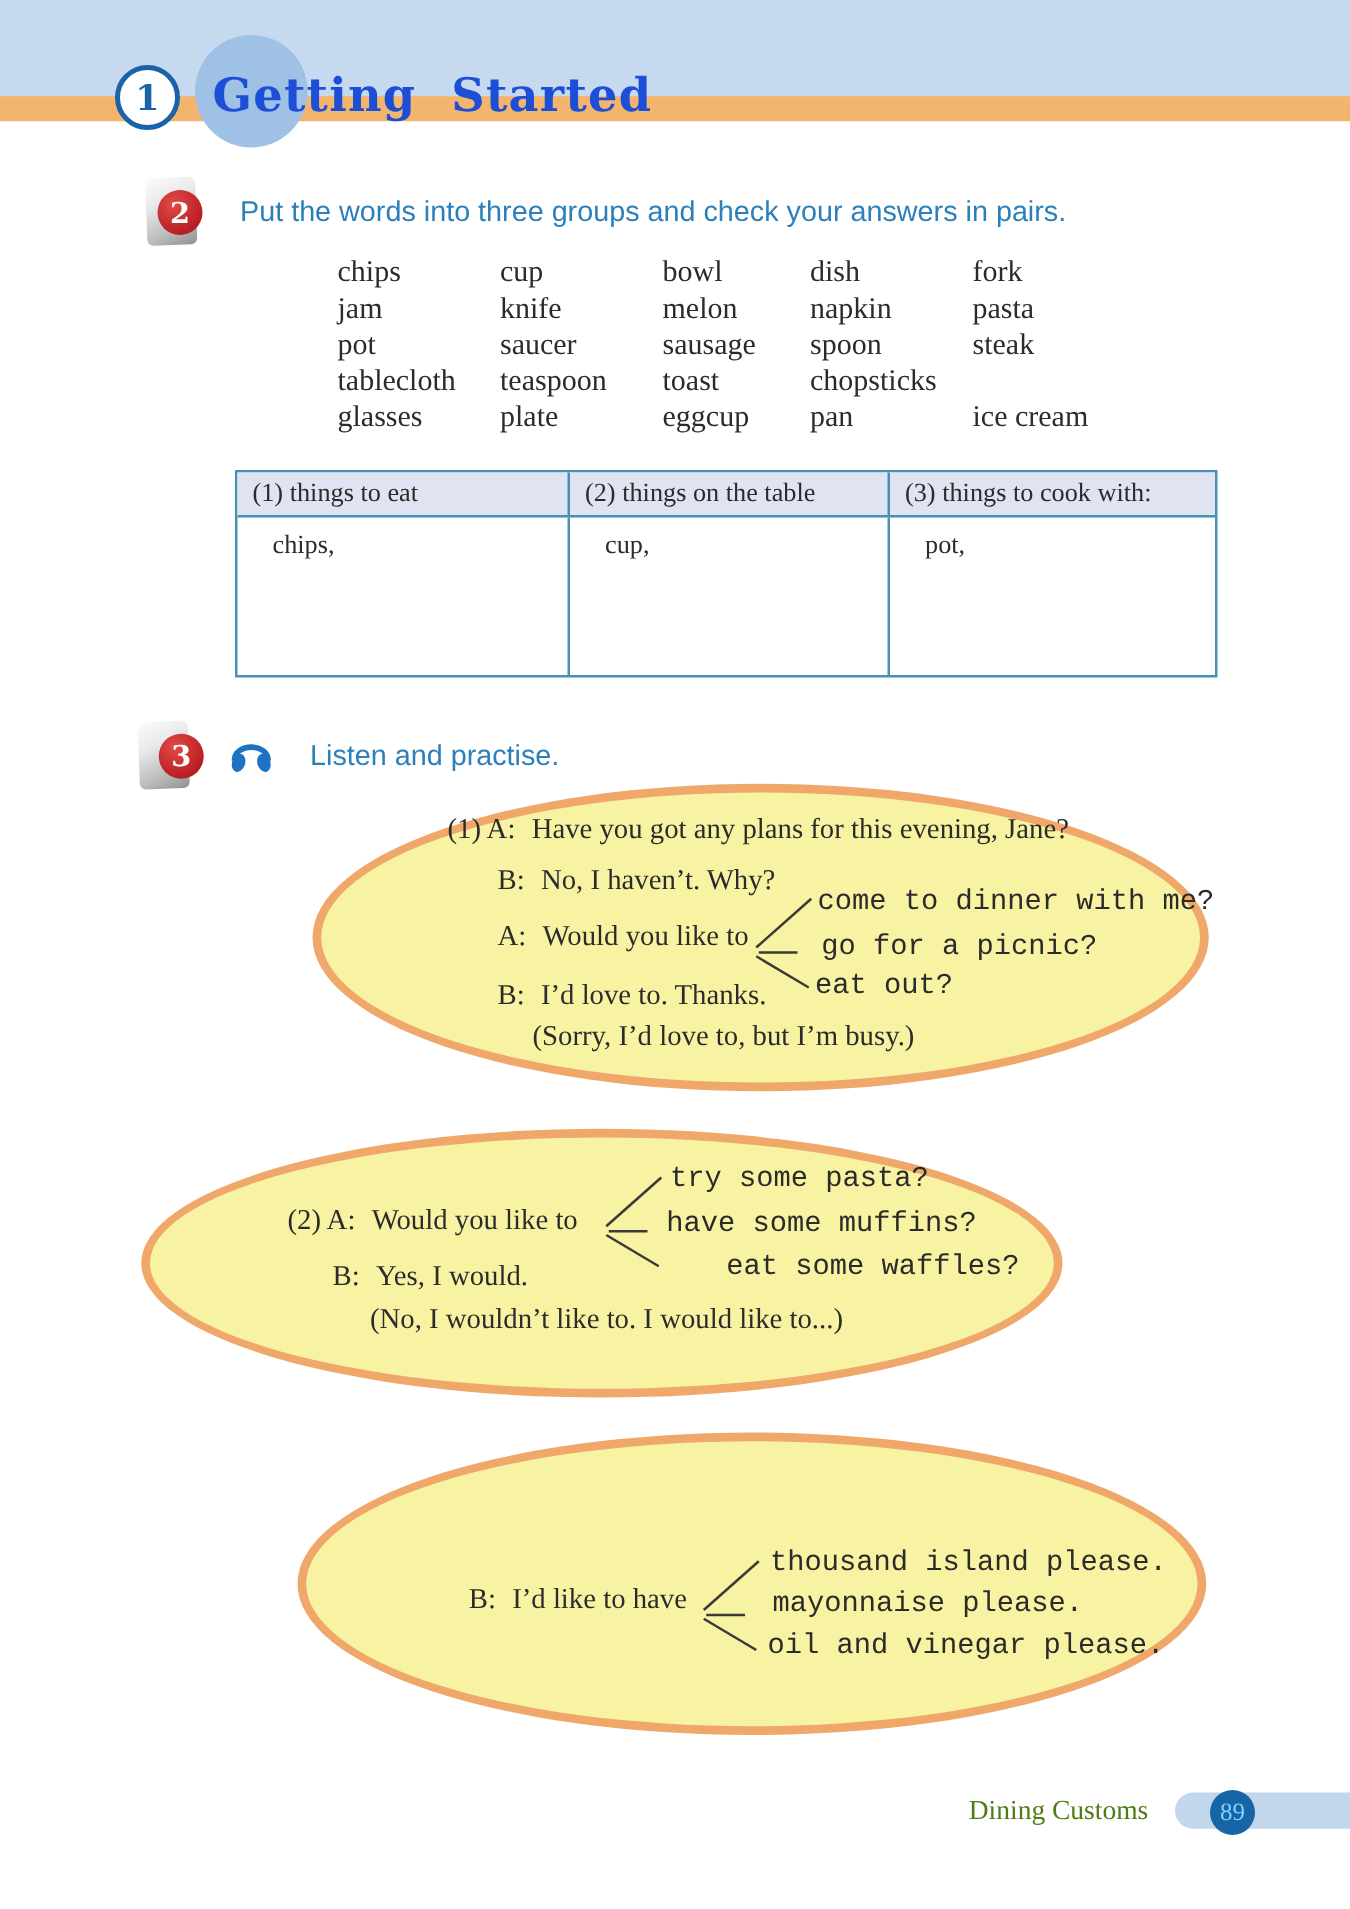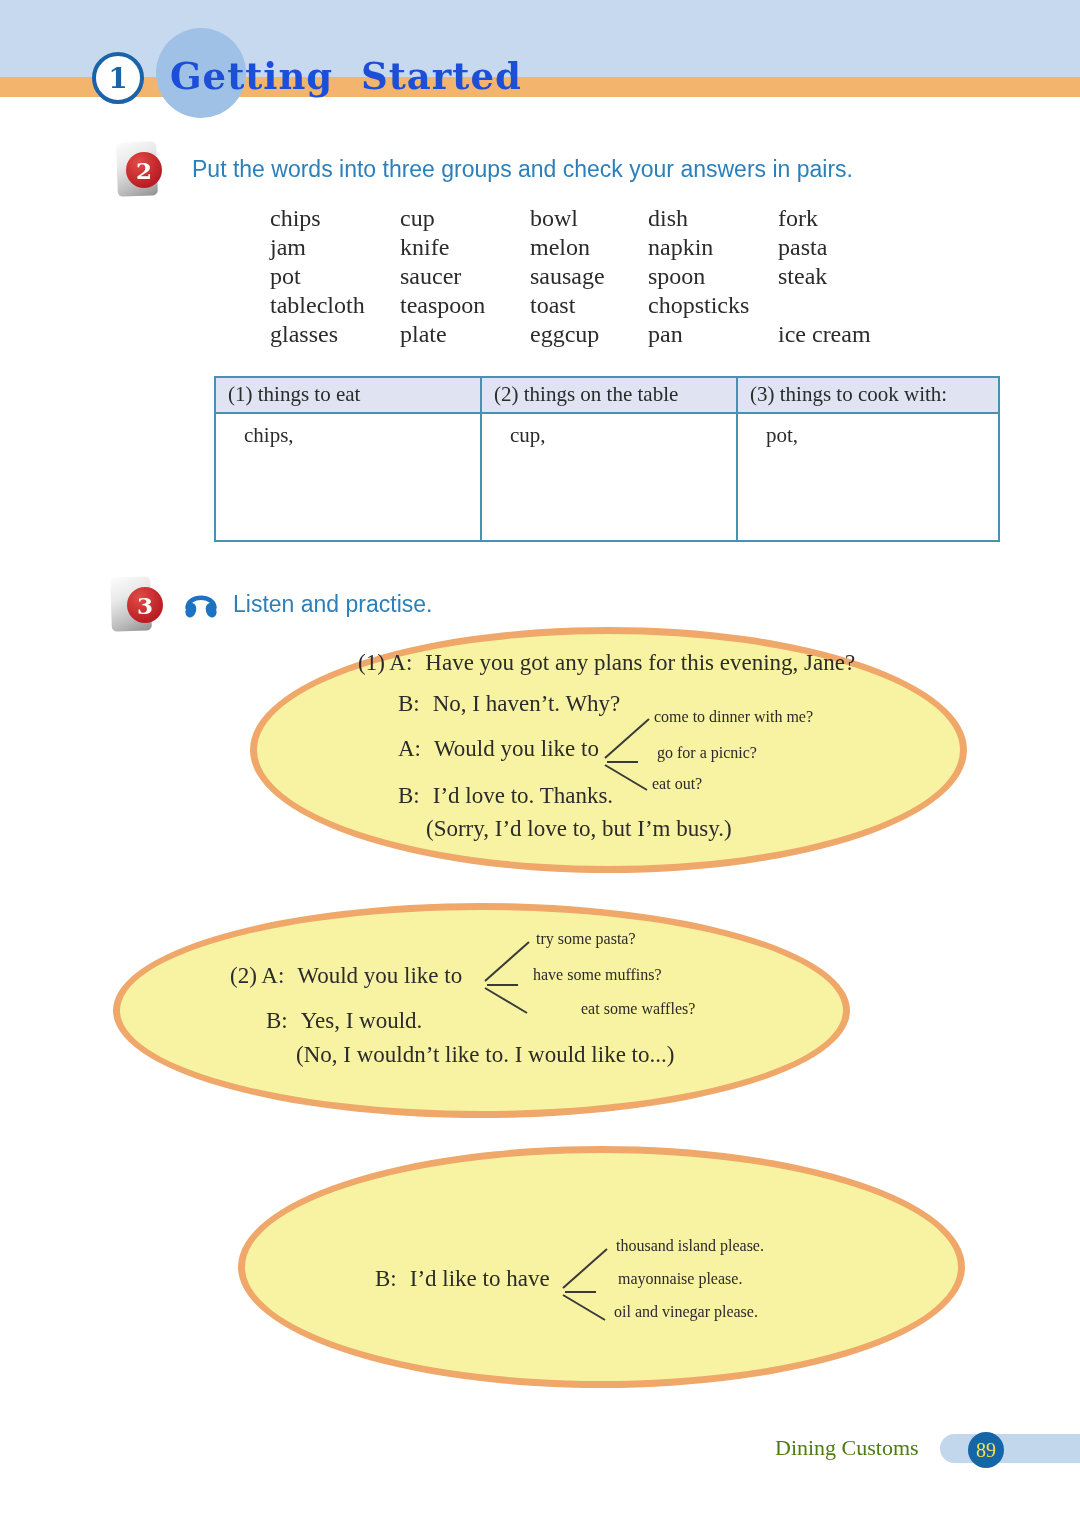--- a/index.html
+++ b/index.html
@@ -26,40 +26,40 @@
       background:radial-gradient(circle at 35% 30%,#e14b47,#b81d23 72%);
       font:bold 23px "DejaVu Serif",serif;display:flex;align-items:center;justify-content:center;}
   .instruction{font-size:23px;color:#2b80ba;}
 
   
   .word-grid{left:270px;top:204px;display:grid;font-size:24px;line-height:29px;
       grid-template-columns:130px 130px 118px 130px 160px;}
   .wcell{white-space:nowrap;}
 
   
-  .gtable{left:188px;top:376px;width:786px;border:2px solid #4791b4;background:#fff;box-sizing:border-box;margin-left:26px;}
+  .gtable{left:188px;top:376px;width:786px;border:2px solid #4791b4;background:#fff;box-sizing:border-box;}
   .gt-row{display:grid;grid-template-columns:266px 256px 1fr;}
   .gt-head{background:#dfe3f2;border-bottom:2px solid #4791b4;}
   .gt-cell{padding:4px 10px 5px 12px;font-size:21px;border-right:2px solid #4791b4;white-space:nowrap;}
   .gt-cell:last-child{border-right:none;}
   .gt-body .gt-cell{height:112px;padding-top:9px;padding-left:28px;}
 
   
   .oval{border-radius:50%;background:#f8f3a2;border:7px solid #efa76a;box-sizing:border-box;z-index:1;}
   .dline{font-size:23px;white-space:nowrap;z-index:2;}
   .dlabel{display:inline-block;margin-right:13px;}
-  .opt{font-size:16px;white-space:nowrap;z-index:2;}
+  .opt{font-size:23px;white-space:nowrap;z-index:2;font-family:Liberation Mono, monospace;}
   .fork{z-index:2;}
   .fork line{stroke:#3a3a3a;stroke-width:2;}
 
   
   .footer-label{left:775px;top:1435px;font-size:22px;color:#4d7c0f;}
   .pill{left:940px;top:1434px;width:140px;height:29px;background:#c2d6ec;border-radius:15px 0 0 15px;}
   .page-circle{left:968px;top:1432px;width:36px;height:36px;border-radius:50%;background:#1565a7;
-      color:#fde047;font:20px "Liberation Serif",serif;display:flex;align-items:center;justify-content:center;}
+      color:#7dd3fc;font:20px "Liberation Serif",serif;display:flex;align-items:center;justify-content:center;}
 
   .headphones{width:36px;height:34px;}
 </style>
 </head>
 <body>
 
 <div id="page">
 
   <div>
     <div class="abs band"></div>
@@ -120,21 +120,21 @@
 
   <div class="abs badge-paper" style="left:111px;top:577px;"></div>
   <div class="abs badge" style="left:127px;top:587px;">
     <span>3</span>
   </div>
   <svg class="abs headphones" style="left:183px;top:586px;" viewBox="0 0 32 30">
     <path d="M4 20 C4 7, 28 7, 28 20" stroke="#1d72c2" stroke-width="4" fill="none"></path>
     <ellipse cx="7" cy="21.5" rx="4.6" ry="6.6" fill="#1d72c2" transform="rotate(18 7 21.5)"></ellipse>
     <ellipse cx="25" cy="21.5" rx="4.6" ry="6.6" fill="#1d72c2" transform="rotate(-18 25 21.5)"></ellipse>
   </svg>
-  <div class="abs instruction sans nowrap" style="left:233px;top:591px;">Listen and practise.</div>
+  <div class="abs instruction sans nowrap" style="left:248px;top:591px;">Listen and practise.</div>
 
   <div class="abs oval" style="left:250px;top:627px;width:717px;height:246px;"></div>
   <div class="abs dline" style="left:358px;top:650px;">
     <span class="dlabel">(1) A:</span><span>Have you got any plans for this evening, Jane?</span>
   </div>
   <div class="abs dline" style="left:398px;top:691px;">
     <span class="dlabel">B:</span><span>No, I haven’t. Why?</span>
   </div>
   <div class="abs dline" style="left:398px;top:736px;">
     <span class="dlabel">A:</span><span>Would you like to</span>

